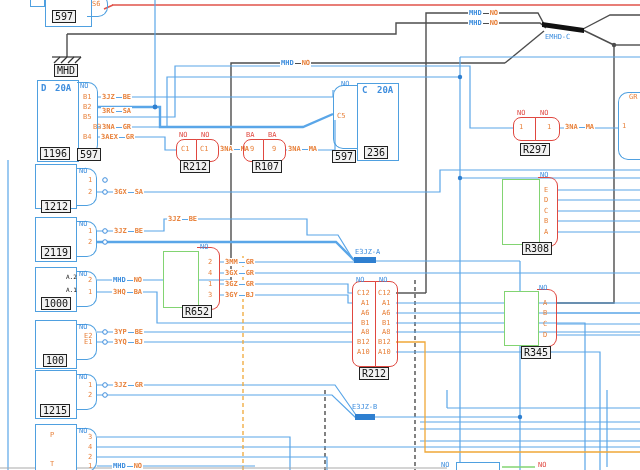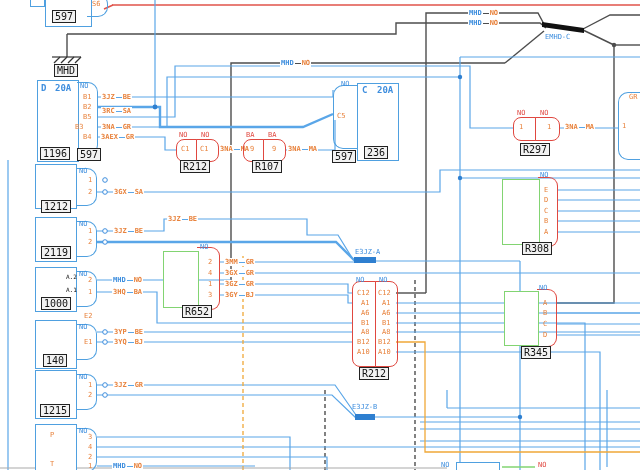--- a/index.html
+++ b/index.html
@@ -225,21 +225,21 @@
 <div class="box" style="left:37px;top:80px;width:40px;height:80px"></div>
 <span class="t b big" style="left:41px;top:84px">D</span>
 <span class="t b big" style="left:55px;top:84px">20A</span>
 <div class="plate" style="left:40px;top:147px">1196</div>
 <div class="arcR" style="left:77px;top:82px;width:20px;height:71px"></div>
 <span class="t b" style="left:80px;top:82px">NO</span>
 <div class="plate" style="left:77px;top:148px">597</div>
 <span class="t o" style="left:83px;top:93px">B1</span>
 <span class="t o" style="left:83px;top:103px">B2</span>
 <span class="t o" style="left:83px;top:113px">B5</span>
-<span class="t o" style="left:75px;top:123px">B3</span>
+<span class="t o" style="left:93px;top:123px">B3</span>
 <span class="t o" style="left:83px;top:133px">B4</span>
 <span class="t mask" style="left:101px;top:93px"><b class="o">3JZ</b><b class="dash"></b><b class="o">BE</b></span>
 <span class="t mask" style="left:101px;top:107px"><b class="o">3RC</b><b class="dash"></b><b class="o">SA</b></span>
 <span class="t mask" style="left:101px;top:123px"><b class="o">3NA</b><b class="dash"></b><b class="o">GR</b></span>
 <span class="t mask" style="left:100px;top:133px"><b class="o">3AEX</b><b class="dash"></b><b class="o">GR</b></span>
 
 <div class="rhalfL" style="left:176px;top:139px;width:19px;height:21px"></div>
 <div class="rhalfR" style="left:196px;top:139px;width:21px;height:21px"></div>
 <span class="t r" style="left:179px;top:131px">NO</span>
 <span class="t r" style="left:201px;top:131px">NO</span>
@@ -304,24 +304,24 @@
 <span class="t k" style="left:66px;top:273px;font-size:6px">A.2</span>
 <span class="t k" style="left:66px;top:286px;font-size:6px">A.1</span>
 <div class="arcR" style="left:76px;top:271px;width:20px;height:34px"></div>
 <span class="t b" style="left:79px;top:270px">NO</span>
 <span class="t o" style="left:88px;top:276px">2</span>
 <span class="t o" style="left:88px;top:288px">1</span>
 <span class="t mask" style="left:112px;top:276px"><b class="b">MHD</b><b class="dash"></b><b class="o">NO</b></span>
 <span class="t mask" style="left:112px;top:288px"><b class="o">3HQ</b><b class="dash"></b><b class="o">BA</b></span>
 
 <div class="box" style="left:35px;top:320px;width:40px;height:47px"></div>
-<div class="plate" style="left:43px;top:354px">140</div>
+<div class="plate" style="left:43px;top:354px">100</div>
 <div class="arcR" style="left:76px;top:324px;width:20px;height:34px"></div>
 <span class="t b" style="left:79px;top:323px">NO</span>
-<span class="t o" style="left:84px;top:312px">E2</span>
+<span class="t o" style="left:84px;top:332px">E2</span>
 <span class="t o" style="left:84px;top:338px">E1</span>
 <span class="t mask" style="left:113px;top:328px"><b class="o">3YP</b><b class="dash"></b><b class="o">BE</b></span>
 <span class="t mask" style="left:113px;top:338px"><b class="o">3YQ</b><b class="dash"></b><b class="o">BJ</b></span>
 
 <div class="box" style="left:35px;top:370px;width:40px;height:47px"></div>
 <div class="plate" style="left:40px;top:404px">1215</div>
 <div class="arcR" style="left:76px;top:374px;width:20px;height:34px"></div>
 <span class="t b" style="left:79px;top:373px">NO</span>
 <span class="t o" style="left:88px;top:381px">1</span>
 <span class="t o" style="left:88px;top:391px">2</span>

